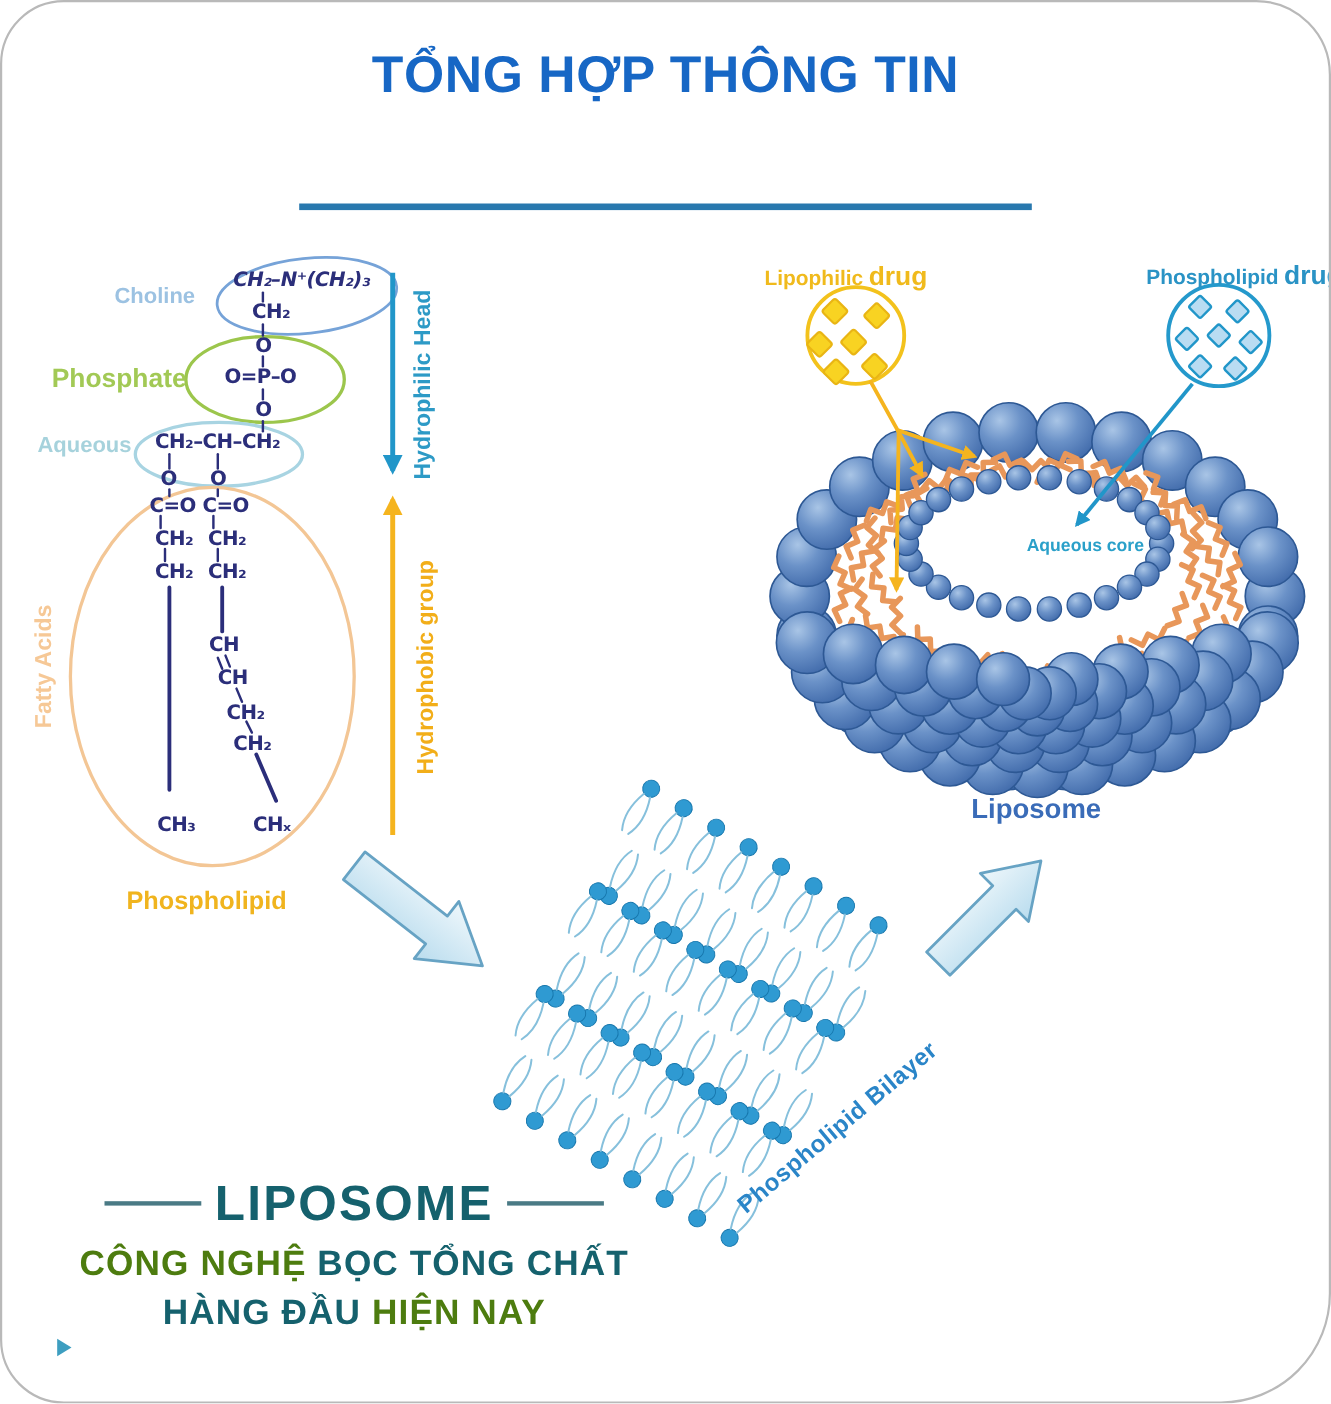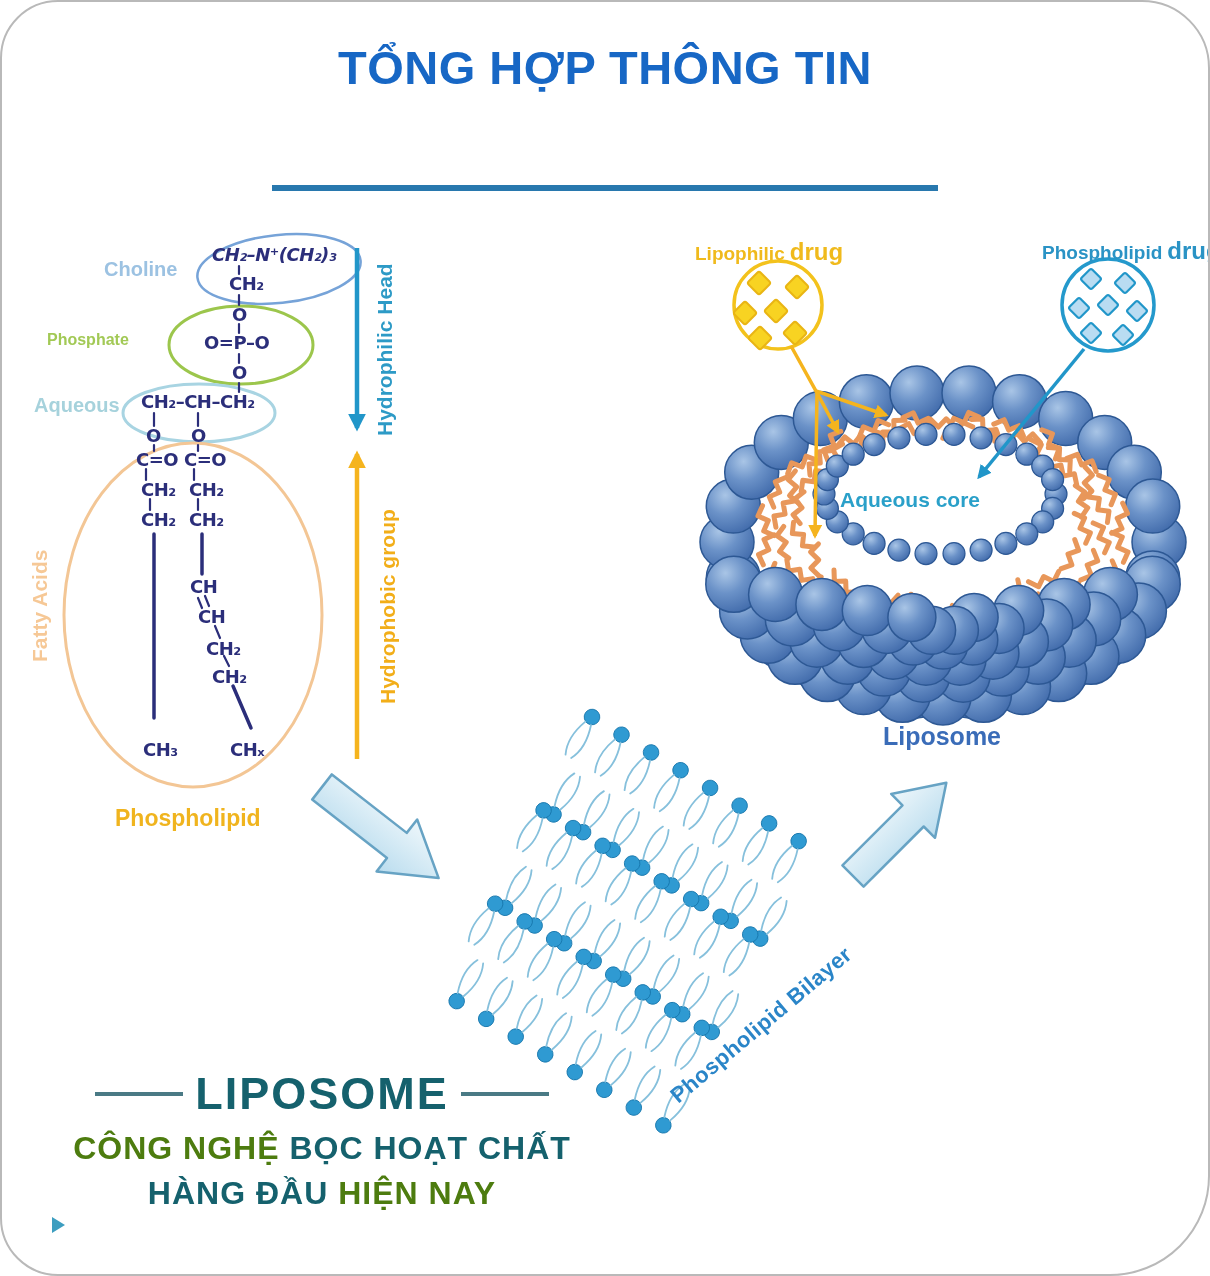--- a/index.html
+++ b/index.html
@@ -9,21 +9,21 @@
   #art{position:absolute;left:0;top:0;z-index:1;pointer-events:none;}
   .txt{position:absolute;z-index:2;white-space:nowrap;}
   .title-line{position:absolute;left:0;width:100%;text-align:center;z-index:2;
     font-weight:800;font-size:47px;color:#1767c5;letter-spacing:.5px;}
   .underline{position:absolute;left:270px;top:183px;width:666px;height:6px;background:#2878ae;z-index:2;}
   .fm{position:absolute;z-index:2;font-family:"DejaVu Sans",sans-serif;font-weight:bold;
     font-size:18px;color:#2b2e7a;letter-spacing:-0.5px;line-height:1.1;white-space:nowrap;}
   .lbl{font-weight:bold;}
   .vtext{transform:rotate(-90deg);transform-origin:0 0;}
   .drug-lbl span.w2{font-weight:800;font-size:24px;margin-left:5px;}
-  .aq{font-weight:bold;font-size:21px;color:#2aa0c9;text-align:left;width:200px;}
+  .aq{font-weight:bold;font-size:16px;color:#2aa0c9;text-align:right;width:200px;}
   .lipo-cap{font-weight:bold;font-size:25px;color:#3a6cb8;text-align:center;width:200px;}
   .bilayer-label{font-weight:bold;font-size:22px;color:#2a85c8;letter-spacing:.5px;
     transform:rotate(-40deg);transform-origin:center;}
   .footer{position:absolute;left:10px;top:1066px;width:620px;text-align:center;z-index:2;}
   .brand-row{display:flex;align-items:center;justify-content:center;gap:12px;}
   .dash{width:88px;height:4px;background:#4a7a85;}
   .brand{font-size:45px;font-weight:800;color:#15616d;letter-spacing:2px;}
   .tag1{margin-top:10px;font-size:32px;letter-spacing:1px;}
   .tag2{margin-top:8px;font-size:32px;letter-spacing:1px;}
   .t-light{color:#4d7c0f;font-weight:700;}
@@ -543,21 +543,21 @@
       <path d="M1082,347 L977,475" stroke="#2196c9" stroke-width="3.5" marker-end="url(#mB)"></path>
     </g>
 
     <polygon points="50,1215 63,1223 50,1231" fill="#3d9ec0"></polygon>
   </svg>
 
   <div class="title-line" style="top:38px;">TỔNG HỢP THÔNG TIN</div>
   <div class="underline"></div>
 
   <div class="txt lbl" style="left:102px;top:256px;font-size:20px;color:#9cc2e2;">Choline</div>
-  <div class="txt lbl" style="left:45px;top:329px;font-size:16px;color:#a2c955;">Phosphate</div>
+  <div class="txt lbl" style="left:45px;top:329px;font-size:24px;color:#a2c955;">Phosphate</div>
   <div class="txt lbl" style="left:32px;top:392px;font-size:20px;color:#a6d2dc;">Aqueous</div>
   <div class="txt lbl vtext" style="left:26px;top:660px;font-size:21px;color:#f6c896;">Fatty Acids</div>
   <div class="txt lbl" style="left:113px;top:803px;font-size:23px;color:#f0b41e;">Phospholipid</div>
   <div class="txt lbl vtext" style="left:371px;top:434px;font-size:21px;color:#2d9ac6;">Hydrophilic Head</div>
   <div class="txt lbl vtext" style="left:374px;top:702px;font-size:21px;color:#f2ae19;">Hydrophobic group</div>
 
   <div class="fm" style="left:210px;top:243px;font-style:italic;">CH₂–N⁺(CH₂)₃</div>
   <div class="fm" style="left:227px;top:272px;">CH₂</div>
   <div class="fm" style="left:230px;top:303px;">O</div>
   <div class="fm" style="left:202px;top:331px;">O=P–O</div>
@@ -590,21 +590,21 @@
   <div class="txt lipo-cap" style="left:840px;top:720px;">Liposome</div>
 
   <div class="footer">
     <div class="brand-row">
       <div class="dash"></div>
       <div class="brand">LIPOSOME</div>
       <div class="dash"></div>
     </div>
     <div class="tag1">
       <span class="t-light">CÔNG NGHỆ</span>
-      <span class="t-bold">BỌC HOẠT CHẤT</span>
+      <span class="t-bold">BỌC TỔNG CHẤT</span>
     </div>
     <div class="tag2">
       <span class="t-bold">HÀNG ĐẦU</span>
       <span class="t-light">HIỆN NAY</span>
     </div>
   </div>
 
 
 </div>
 

